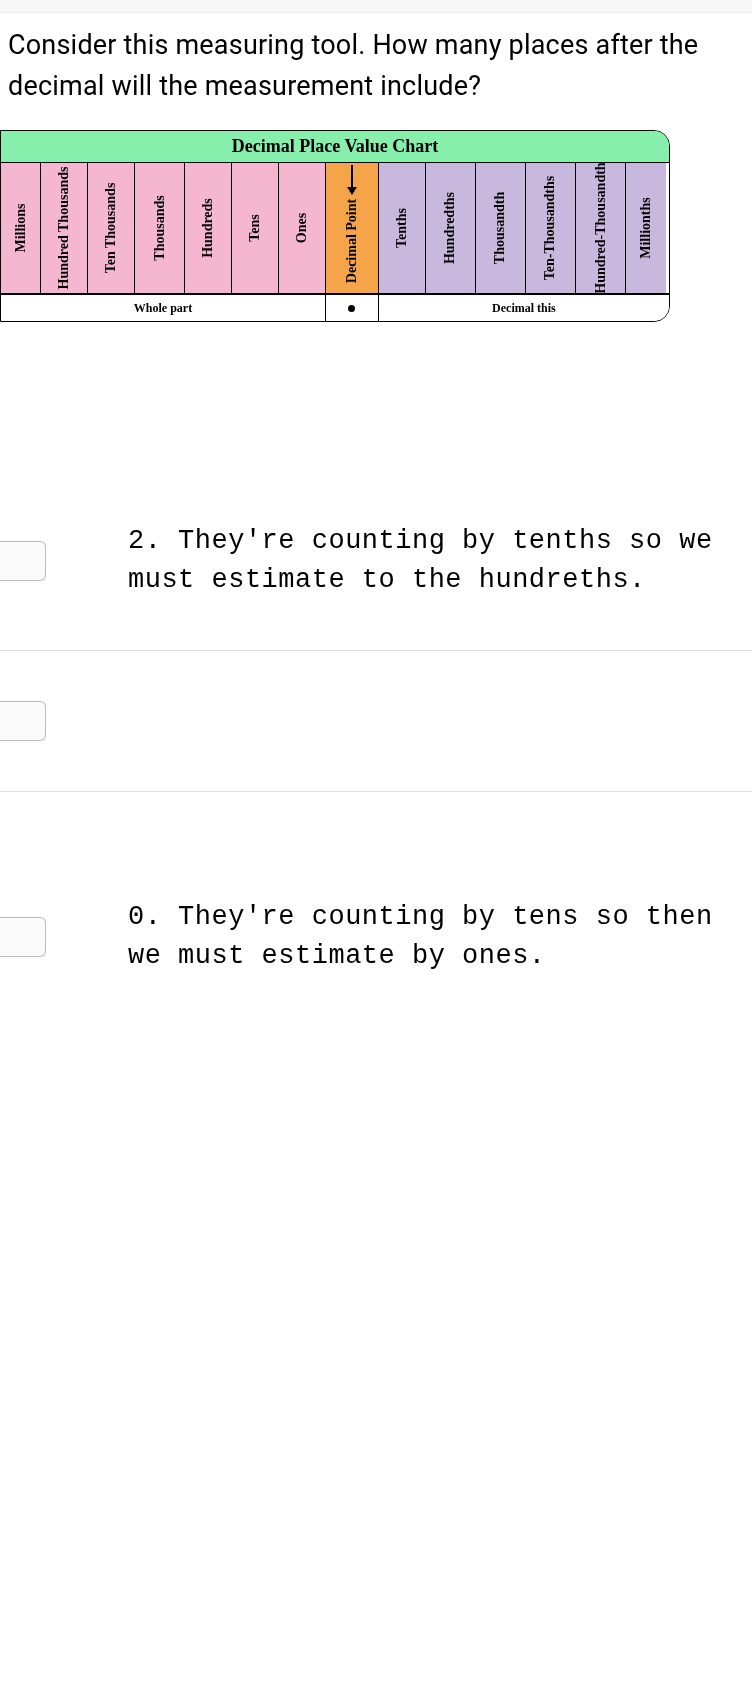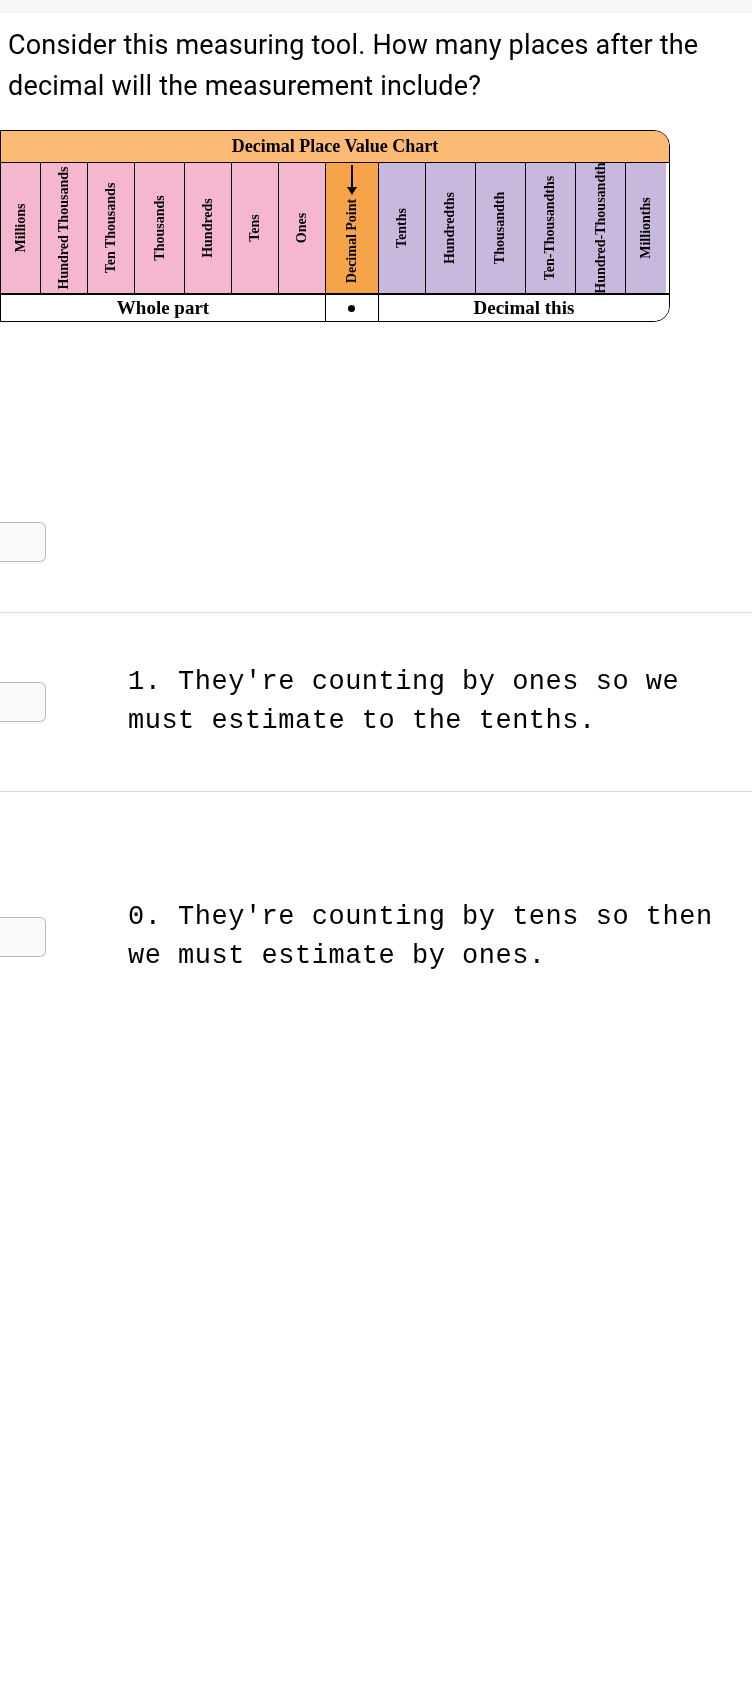--- a/index.html
+++ b/index.html
@@ -23,21 +23,21 @@
   }
   .chart-wrap {
     width: 670px;
     margin-left: 0;
     border: 1px solid #000;
     border-right: 1px solid #000;
     border-radius: 0 16px 16px 0;
     overflow: hidden;
   }
   .chart-title {
-    background: #fdba74;
+    background: #86efac;
     text-align: center;
     font-family: Georgia, 'Times New Roman', serif;
     font-weight: bold;
     color: #000;
     font-size: 18px;
     padding: 5px 0;
     border-bottom: 1px solid #000;
   }
   .chart-row {
     display: flex;
@@ -70,21 +70,21 @@
     height: 28px;
     border-top: 2px solid #000;
     background: #fff;
   }
   .footer-cell {
     display: flex;
     align-items: center;
     justify-content: center;
     font-family: Georgia, 'Times New Roman', serif;
     font-weight: bold;
-    font-size: 19px;
+    font-size: 12px;
     border-right: 1px solid #000;
   }
   .footer-cell:last-child { border-right: none; }
   .dot {
     width: 7px; height: 7px; background: #000; border-radius: 50%;
   }
   .arrow {
     position: absolute;
     top: 2px;
     left: 50%;
@@ -197,25 +197,25 @@
         <div class="dot"></div>
       </div>
     <div class="footer-cell" style="width:291px">Decimal this</div>
   </div>
 </div>
 
 <div class="options">
 
   <div class="option">
     <div class="checkbox"></div>
+    <div class="option-text">2. They're counting by tenths so we must estimate to the hundreths.</div>
   </div>
 
   <div class="option">
     <div class="checkbox"></div>
-    <div class="option-text">1. They're counting by ones so we must estimate to the tenths.</div>
   </div>
 
   <div class="option last-option" style="padding-top:70px; height:220px; overflow:hidden">
     <div class="checkbox"></div>
     <div class="option-text">0. They're counting by tens so then we must estimate by ones.</div>
   </div>
 
 </div>
 
 </body></html>

